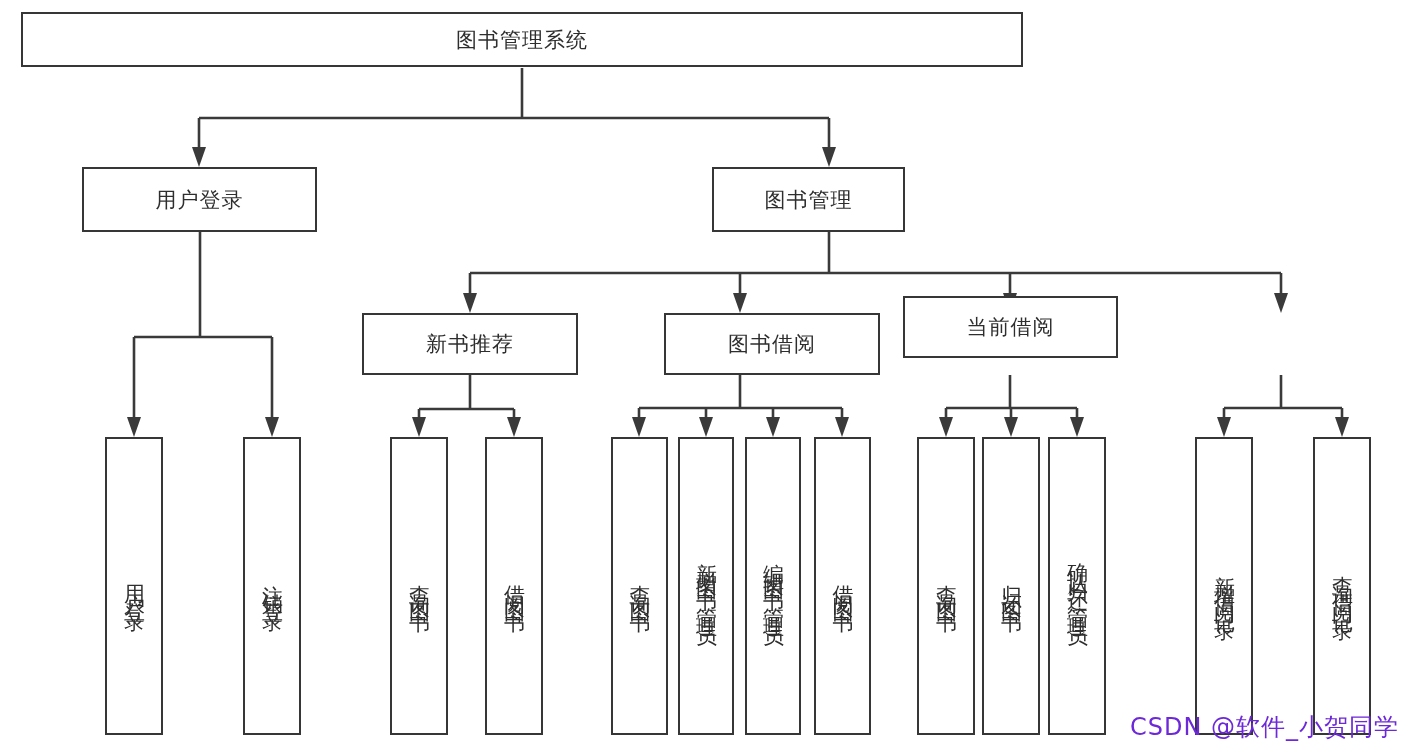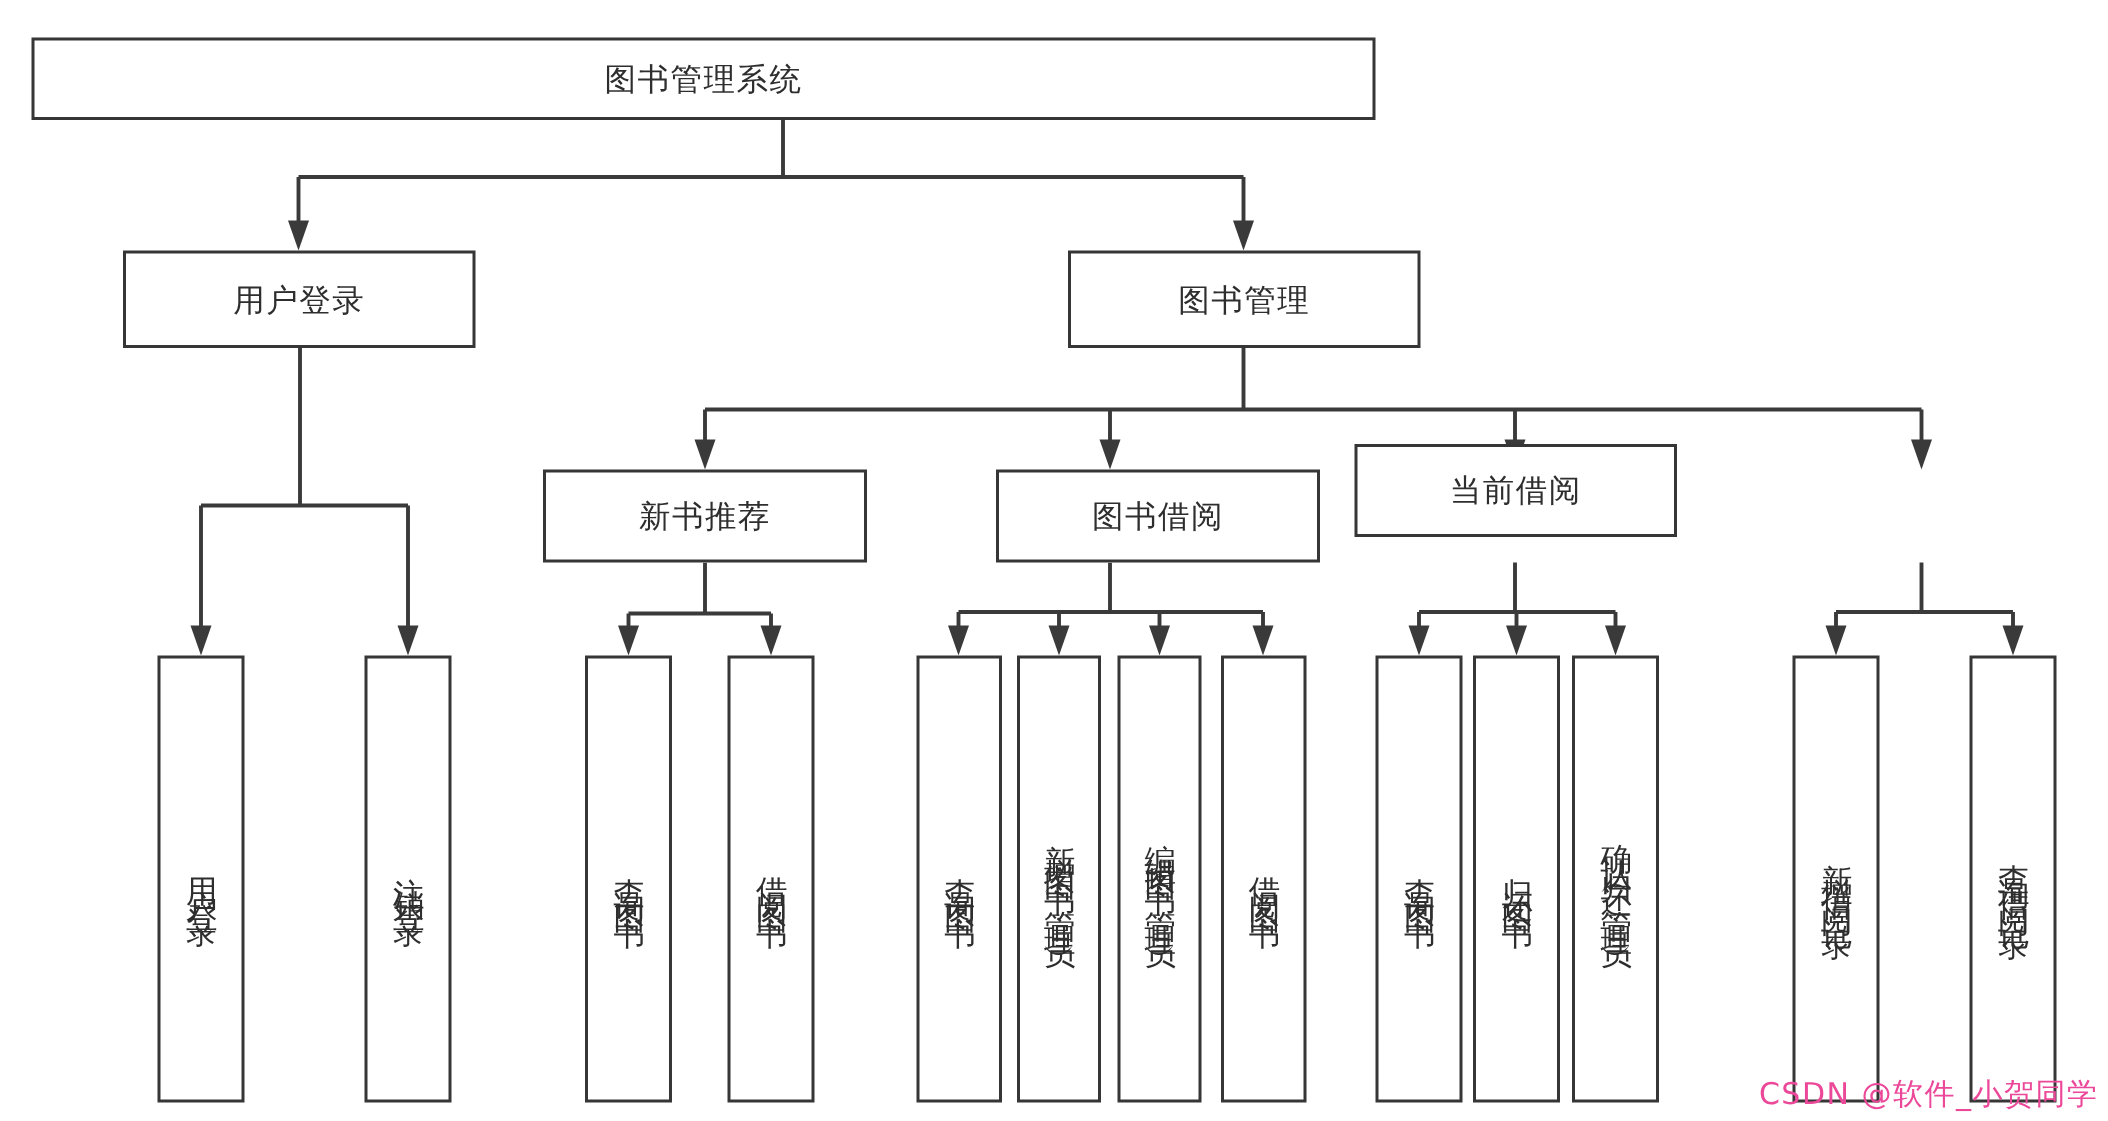--- a/index.html
+++ b/index.html
@@ -25,22 +25,22 @@
     writing-mode:vertical-rl;
     text-orientation:mixed;
     font-size:21px;
     letter-spacing:9px;
     line-height:1;
     padding:6px 0;
   }
   .watermark{
     position:absolute;
     right:6px;bottom:4px;
-    font-size:20px;
-    color:#ec4899;
+    font-size:24px;
+    color:#6d28d9;
     letter-spacing:1px;
     white-space:nowrap;
     z-index:5;
   }
 </style>
 </head>
 <body>
 
 <div id="stage">
 
@@ -103,24 +103,24 @@
       <polygon points="766,417 780,417 773,437"></polygon>
       <polygon points="835,417 849,417 842,437"></polygon>
       <polygon points="939,417 953,417 946,437"></polygon>
       <polygon points="1004,417 1018,417 1011,437"></polygon>
       <polygon points="1070,417 1084,417 1077,437"></polygon>
       <polygon points="1217,417 1231,417 1224,437"></polygon>
       <polygon points="1335,417 1349,417 1342,437"></polygon>
     </g>
   </svg>
 
-  <div class="box hbox" style="left:21px;top:25px;width:896px;height:55px;">图书管理系统</div>
+  <div class="box hbox" style="left:21px;top:12px;width:1002px;height:55px;">图书管理系统</div>
 
   <div class="box hbox" style="left:82px;top:167px;width:235px;height:65px;">用户登录</div>
-  <div class="box hbox" style="left:712px;top:167px;width:235px;height:65px;">图书管理</div>
+  <div class="box hbox" style="left:712px;top:167px;width:193px;height:65px;">图书管理</div>
 
   <div class="box hbox" style="left:362px;top:313px;width:216px;height:62px;">新书推荐</div>
   <div class="box hbox" style="left:632px;top:313px;width:216px;height:62px;margin-left:32px;">图书借阅</div>
   <div class="box hbox" style="left:903px;top:296px;width:215px;height:62px;">当前借阅</div>
 
   <div class="box vbox" style="left:105px;top:437px;width:58px;height:298px;">用户登录</div>
   <div class="box vbox" style="left:243px;top:437px;width:58px;height:298px;">注销登录</div>
 
   <div class="box vbox" style="left:390px;top:437px;width:58px;height:298px;">查询图书</div>
   <div class="box vbox" style="left:485px;top:437px;width:58px;height:298px;">借阅图书</div>

